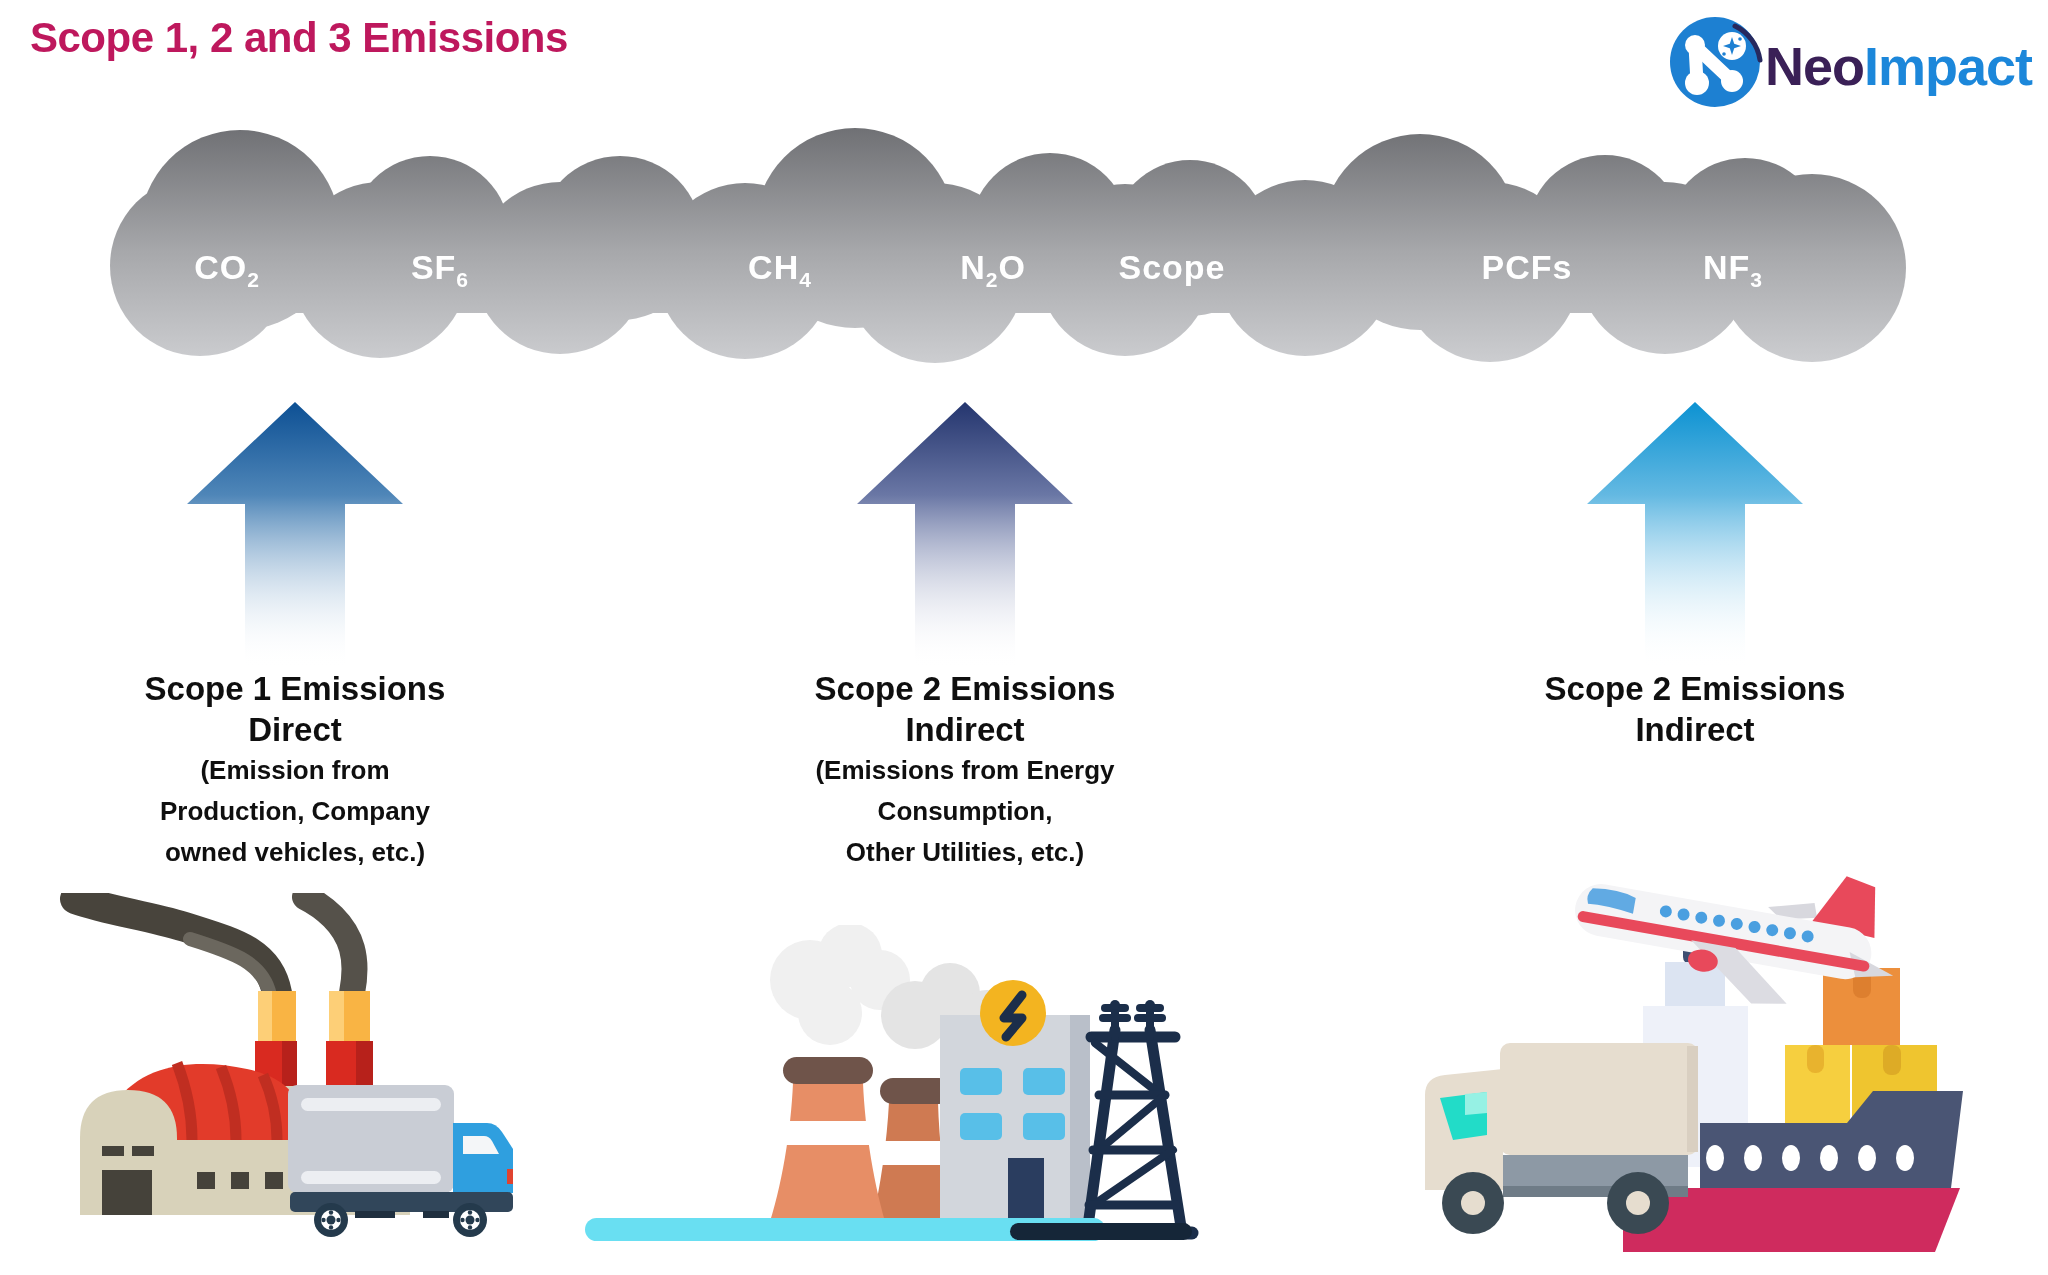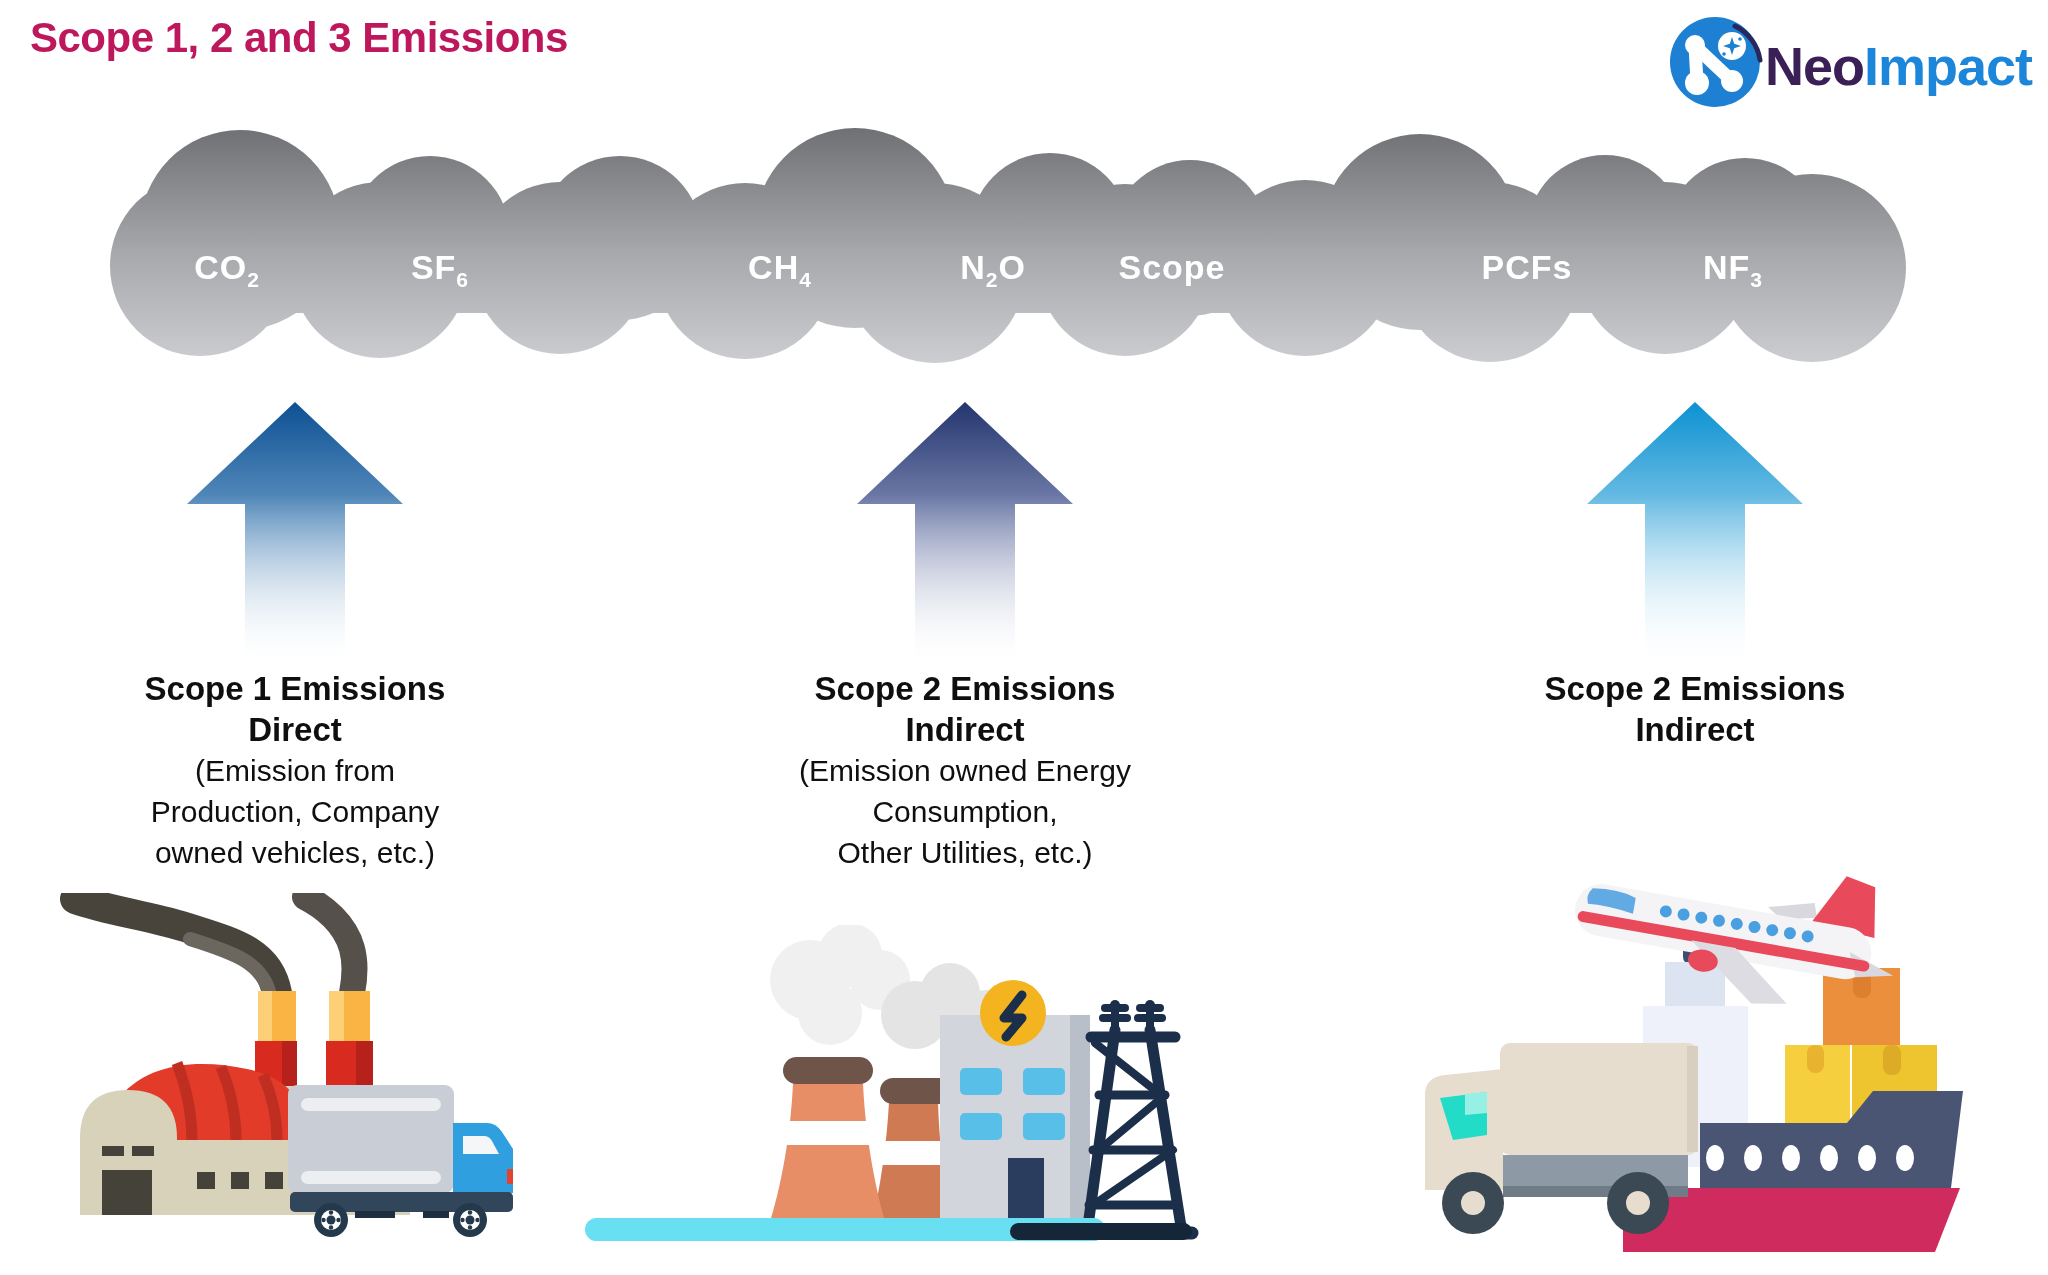--- a/index.html
+++ b/index.html
@@ -25,21 +25,21 @@
   }
   .gas sub { font-size:0.62em; }
   
   .arrow { position:absolute; top:400px; width:220px; height:270px; }
   
   .scope {
     position:absolute; top:668px; width:520px; transform:translateX(-50%);
     text-align:center; color:#0f0f0f;
   }
   .scope .t { font-size:33px; font-weight:700; line-height:41px; }
-  .scope .d { font-size:30px; font-weight:400; line-height:41px; white-space:pre-line; }
+  .scope .d { font-size:26px; font-weight:700; line-height:41px; white-space:pre-line; }
   .illus { position:absolute; }
 </style>
 </head>
 <body>
 
 <div class="canvas">
 
   <h1 class="title">Scope 1, 2 and 3 Emissions</h1>
 
   <div class="logo">
@@ -142,21 +142,21 @@
   <div class="scope" style="left:295px">
     <div class="t">Scope 1 Emissions</div>
     <div class="t">Direct</div>
     <div class="d">(Emission from
 Production, Company
 owned vehicles, etc.)</div>
   </div>
   <div class="scope" style="left:965px">
     <div class="t">Scope 2 Emissions</div>
     <div class="t">Indirect</div>
-    <div class="d">(Emission owned Energy
+    <div class="d">(Emissions from Energy
 Consumption,
 Other Utilities, etc.)</div>
   </div>
   <div class="scope" style="left:1695px">
     <div class="t">Scope 2 Emissions</div>
     <div class="t">Indirect</div>
   </div>
 
   <div class="illus" style="left:55px; top:893px">
     <svg width="500" height="367" viewBox="0 0 500 367">

